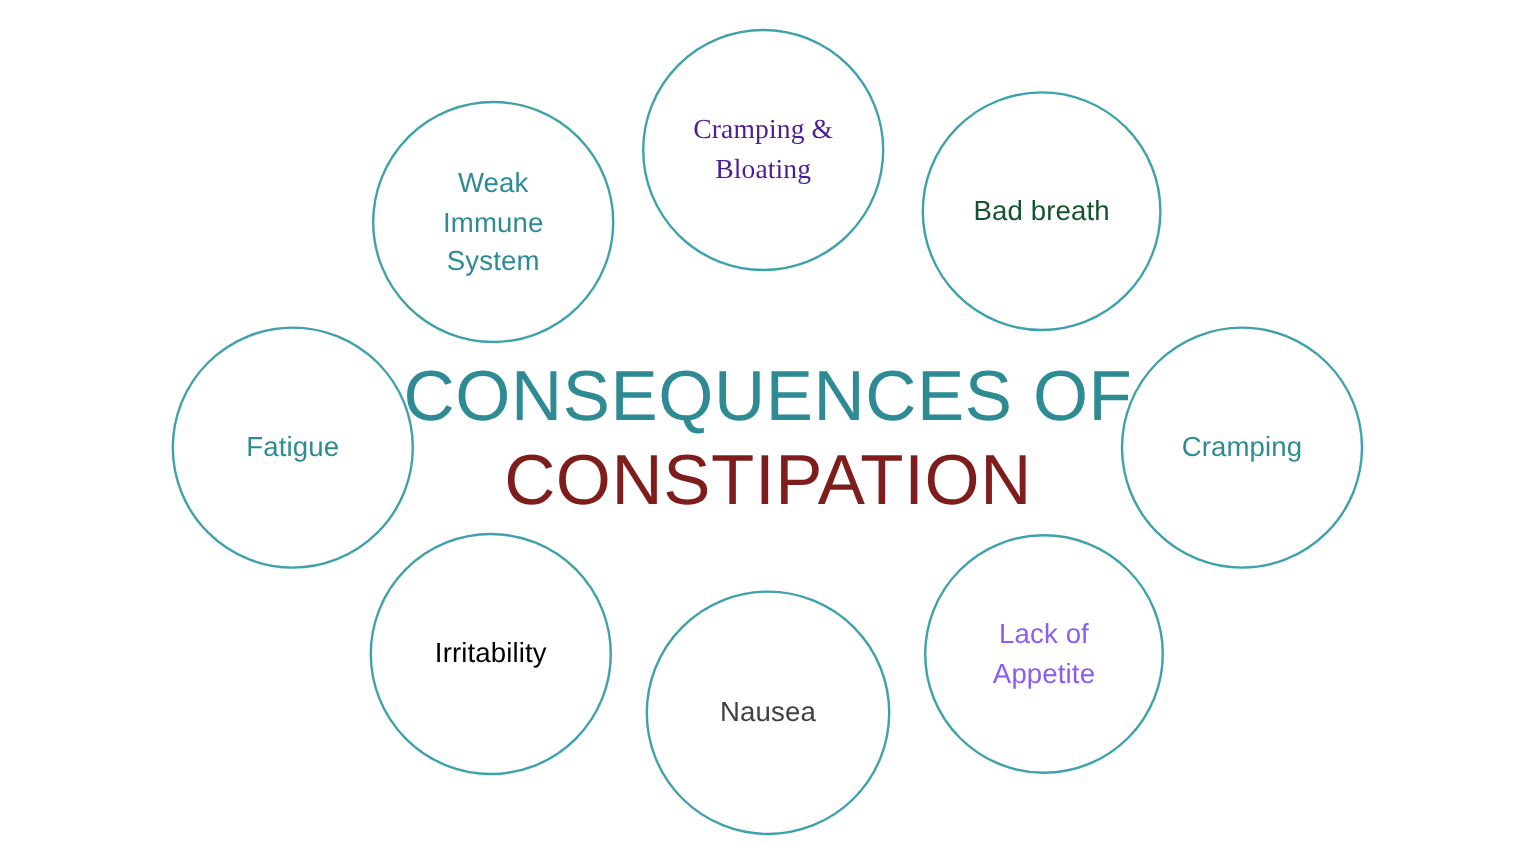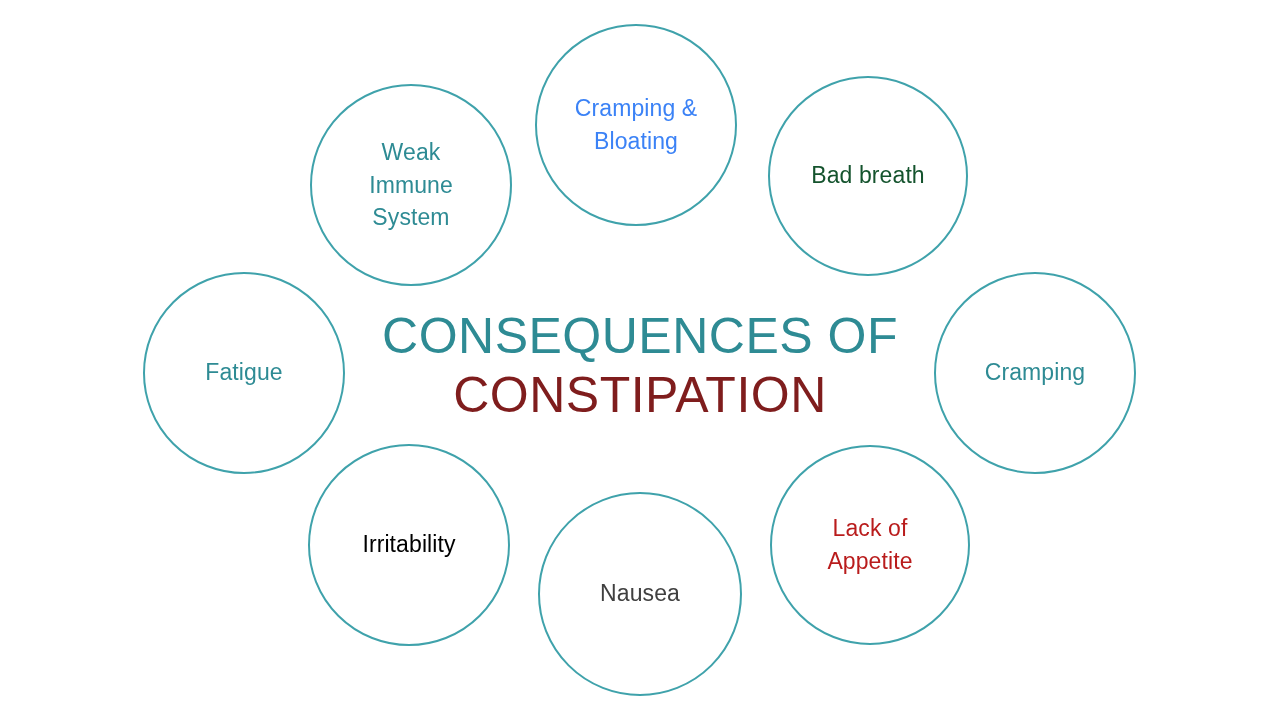--- a/index.html
+++ b/index.html
@@ -63,58 +63,58 @@
     display: flex;
     flex-direction: column;
     align-items: center;
     justify-content: center;
     text-align: center;
   }
   .title-line {
     display: block;
     color: #2e8b94;
     font-family: "Liberation Sans", sans-serif;
-    font-size: 50px;
+    font-size: 59px;
     font-weight: 400;
     line-height: 1.18;
     letter-spacing: 0.5px;
     white-space: nowrap;
   }
 </style>
 </head>
 <body>
 
 <div id="stage" style="width: 1280px; height: 720px; background: rgb(255, 255, 255);">
 
   <div id="center-title">
     <span class="title-line" style="color: rgb(46, 139, 148);">CONSEQUENCES OF</span>
     <span class="title-line" style="color: #7f1d1d;">CONSTIPATION</span>
   </div>
 
   <div class="bubble multi" id="b-cramping" style="border-color: rgb(63, 162, 171); border-width: 2px; background: transparent; left: 535px; top: 24px; width: 202px; height: 202px;">
-    <span class="bubble-label" style="color: #3b82f6;">Cramping &amp;
+    <span class="bubble-label" style="color: #4c1d95; font-family: Liberation Serif, serif;">Cramping &amp;
 Bloating</span>
   </div>
 
   <div class="bubble multi" id="b-weak" style="border-color: rgb(63, 162, 171); border-width: 2px; background: transparent; left: 310px; top: 84px; width: 202px; height: 202px;">
     <span class="bubble-label" style="color: rgb(46, 139, 148);">Weak
 Immune
 System</span>
   </div>
 
   <div class="bubble" id="b-badbreath" style="border-color: rgb(63, 162, 171); border-width: 2px; background: transparent; left: 768px; top: 76px; width: 200px; height: 200px;">
     <span class="bubble-label" style="color: #14532d;">Bad breath</span>
   </div>
 
   <div class="bubble" id="b-headache" style="border-color: rgb(63, 162, 171); border-width: 2px; background: transparent; left: 934px; top: 272px; width: 202px; height: 202px;">
     <span class="bubble-label" style="color: rgb(46, 139, 148);">Cramping</span>
   </div>
 
   <div class="bubble multi" id="b-appetite" style="border-color: rgb(63, 162, 171); border-width: 2px; background: transparent; left: 770px; top: 445px; width: 200px; height: 200px;">
-    <span class="bubble-label" style="color: #b91c1c;">Lack of
+    <span class="bubble-label" style="color: #8b5cf6;">Lack of
 Appetite</span>
   </div>
 
   <div class="bubble" id="b-nausea" style="border-color: rgb(63, 162, 171); border-width: 2px; background: transparent; left: 538px; top: 492px; width: 204px; height: 204px;">
     <span class="bubble-label" style="color: #404040;">Nausea</span>
   </div>
 
   <div class="bubble" id="b-irritab" style="border-color: rgb(63, 162, 171); border-width: 2px; background: transparent; left: 308px; top: 444px; width: 202px; height: 202px;">
     <span class="bubble-label" style="color: #000000;">Irritability</span>
   </div>

